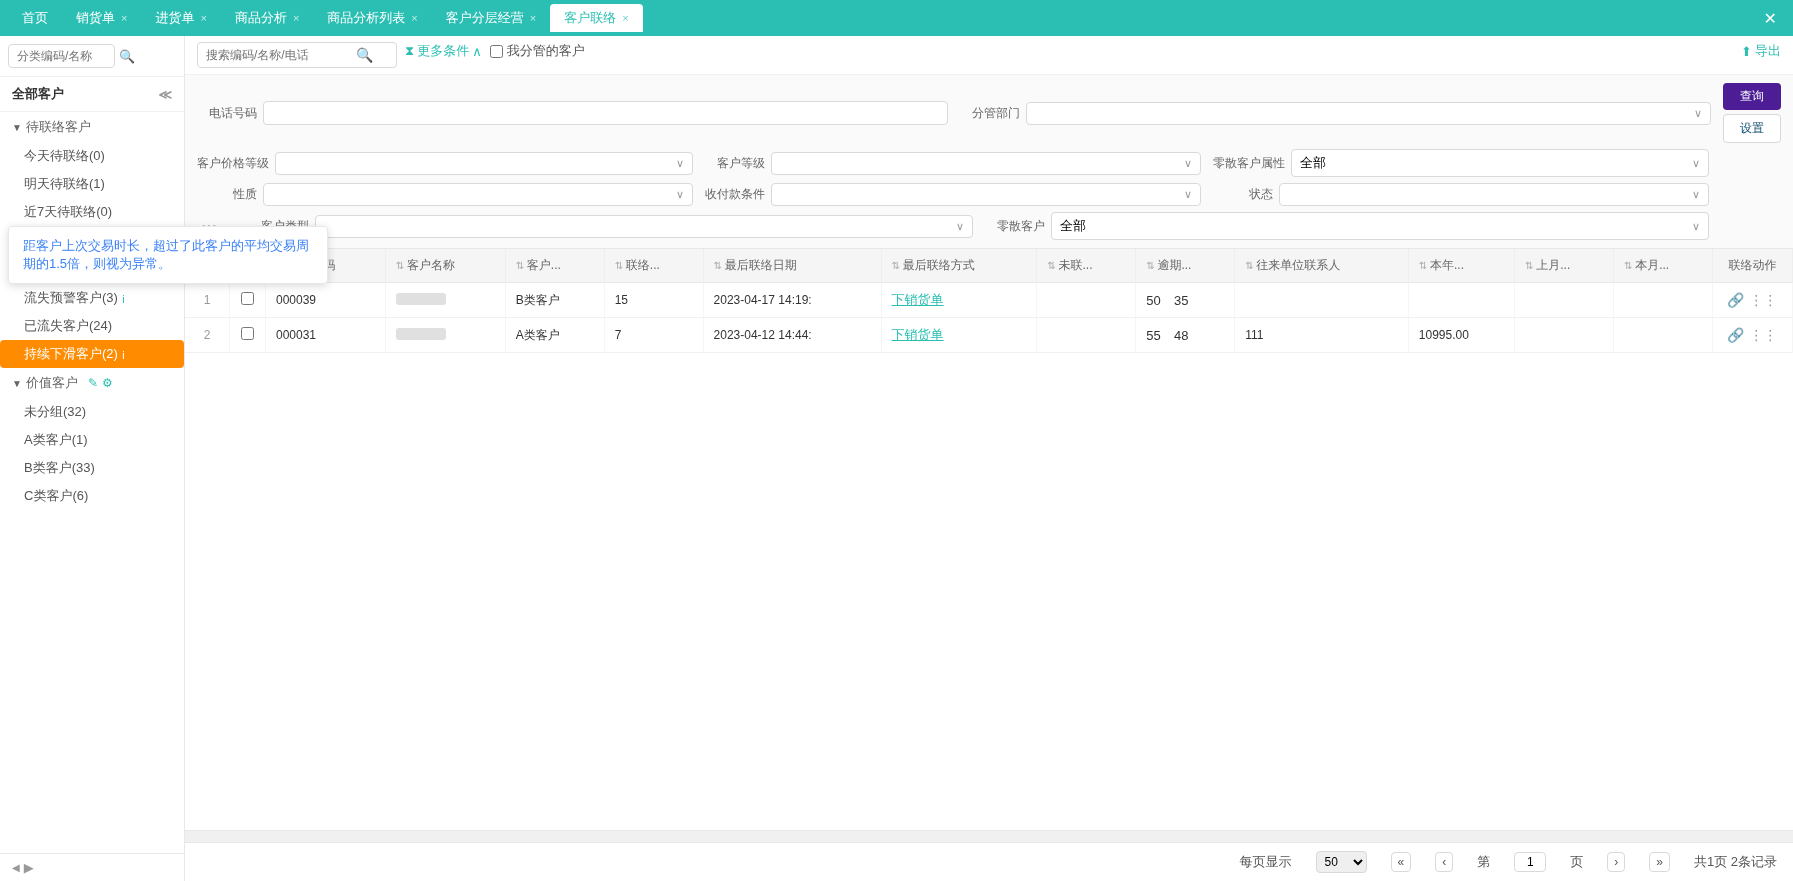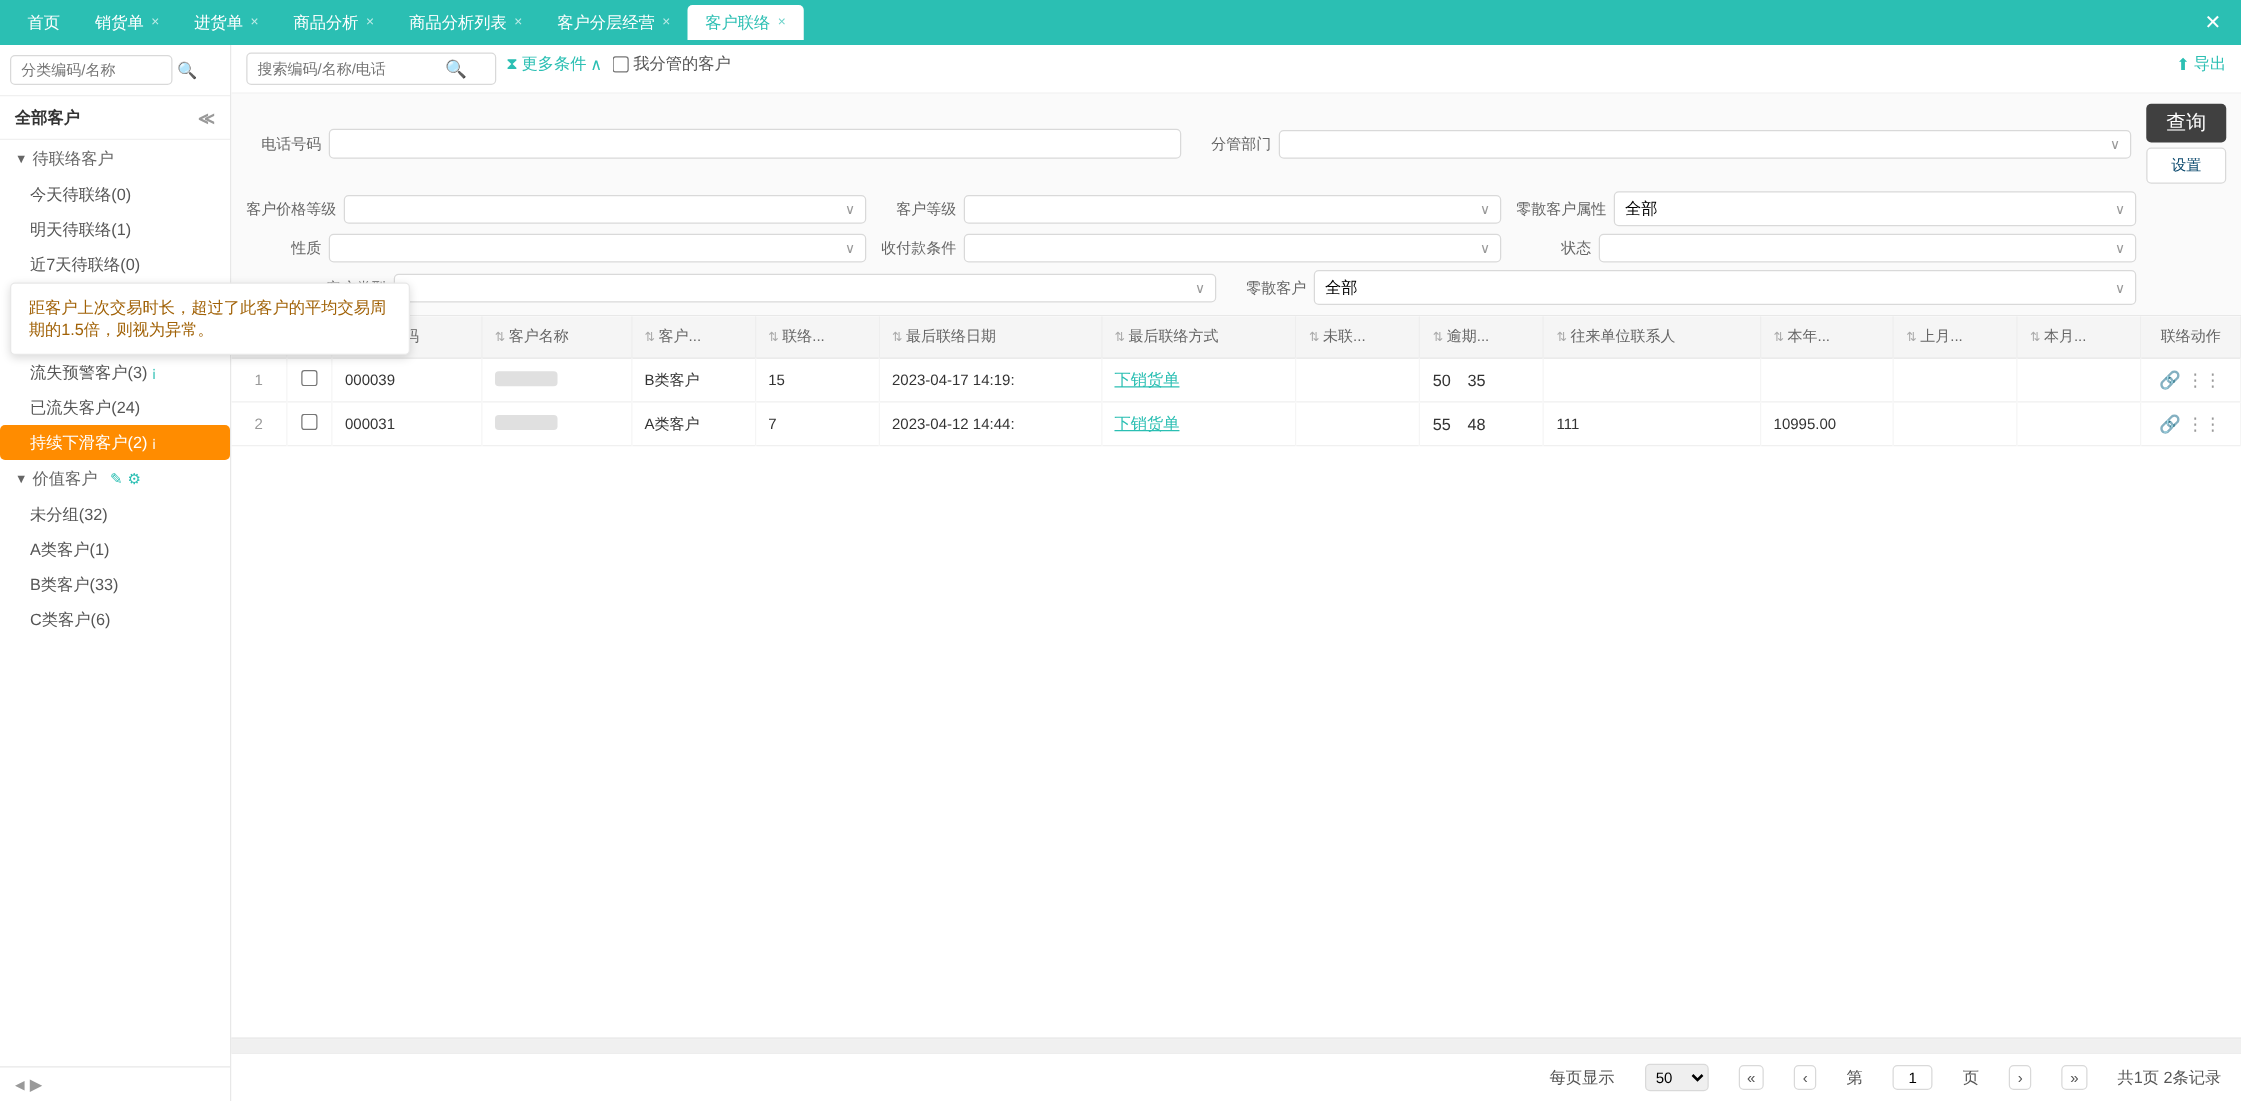--- a/index.html
+++ b/index.html
@@ -62,21 +62,21 @@
     .sidebar-search {
       padding: 8px;
       display: flex;
       align-items: center;
       border-bottom: 1px solid #f0f0f0;
     }
     .sidebar-search input {
       border: 1px solid #d9d9d9;
       border-radius: 4px;
       padding: 4px 8px;
-      width: 130px;
+      width: 107px;
       font-size: 12px;
     }
     .sidebar-search .search-icon {
       margin-left: 4px;
       color: #999;
       cursor: pointer;
     }
     .sidebar-section-header {
       padding: 8px 12px;
       font-weight: bold;
@@ -218,27 +218,27 @@
       justify-content: space-between;
       cursor: pointer;
     }
     .filter-select .arrow { color: #999; font-size: 11px; }
     .filter-btn-group {
       display: flex;
       flex-direction: column;
       gap: 4px;
     }
     .btn-query {
-      background: #404040;
+      background: #4c1d95;
       color: white;
       border: none;
       border-radius: 4px;
       padding: 5px 16px;
       cursor: pointer;
-      font-size: 16px;
+      font-size: 12px;
     }
     .btn-settings {
       background: white;
       color: #0c4a6e;
       border: 1px solid #d9d9d9;
       border-radius: 4px;
       padding: 5px 16px;
       cursor: pointer;
       font-size: 12px;
     }
@@ -302,21 +302,21 @@
     
     .tooltip-box {
       position: absolute;
       top: 226px;
       left: 8px;
       background: white;
       border: 1px solid #e8e8e8;
       border-radius: 4px;
       padding: 10px 14px;
       font-size: 12px;
-      color: #a16207;
+      color: #3b82f6;
       z-index: 100;
       box-shadow: 0 2px 8px rgba(0,0,0,0.15);
       max-width: 320px;
     }
 
     
     .pagination-bar {
       background: white;
       border-top: 1px solid #e8e8e8;
       padding: 8px 16px;

